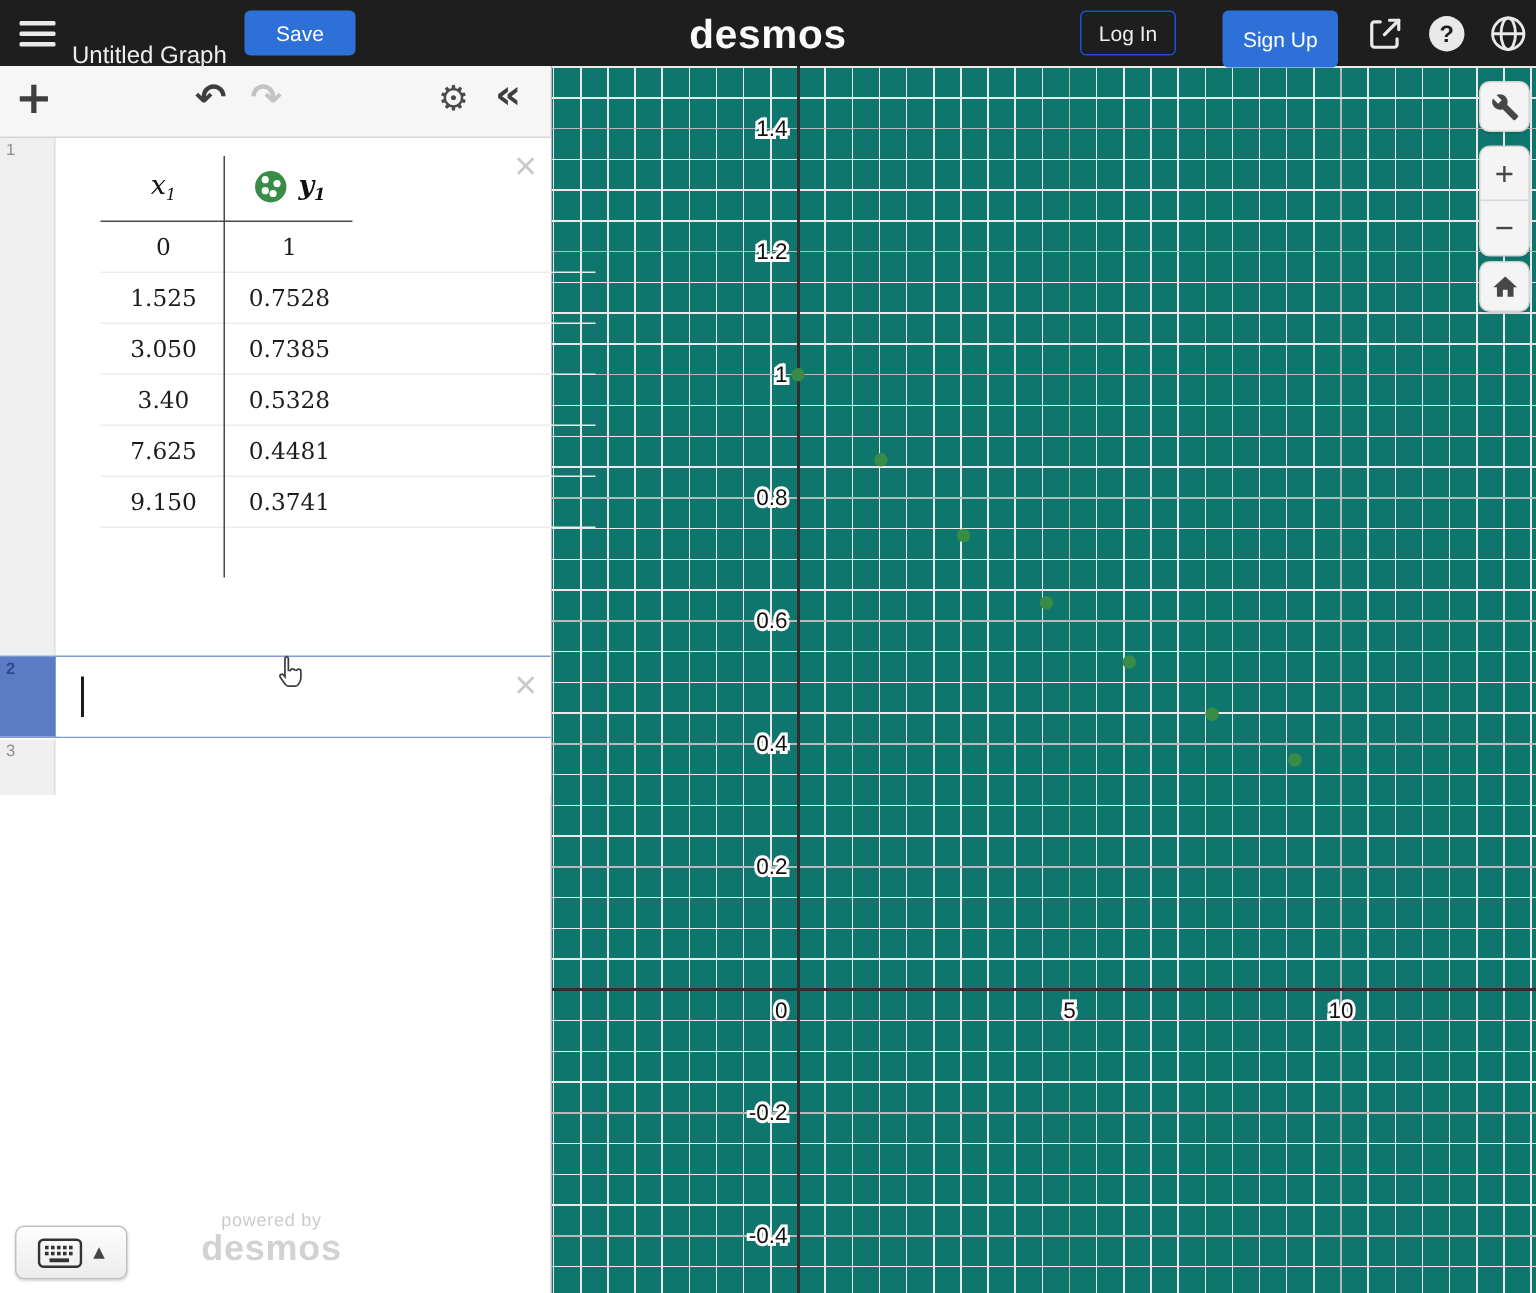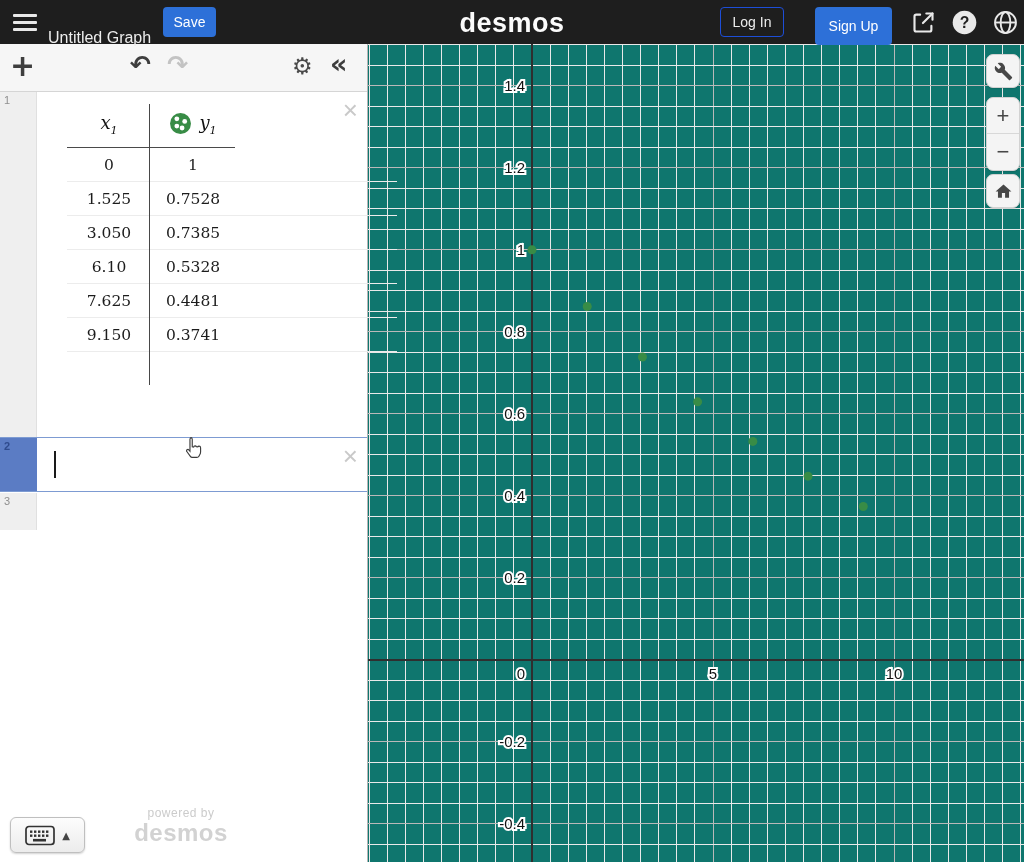--- a/index.html
+++ b/index.html
@@ -7,21 +7,21 @@
     font-family:"Liberation Sans", sans-serif; background:#fff; }
   #app { position:relative; width:1024px; height:862px; }
 
   
   #topbar { position:absolute; left:0; top:0; width:1024px; height:44px; background:#1e1e1e; z-index:30; }
   #hamburger { position:absolute; left:13px; top:14px; width:24px; height:17px; cursor:pointer; }
   #hamburger span { display:block; height:3px; background:#e9e9e9; border-radius:1px; margin-bottom:4px; }
   #graph-title { position:absolute; left:48px; top:16px; height:44px; line-height:44px; color:#ededed; font-size:16px; }
   .btn-blue { background:#2d70d8; color:#fff; border:none; border-radius:4px; font-size:14px;
     font-family:"Liberation Sans",sans-serif; cursor:pointer; }
-  #save-btn { position:absolute; left:163px; top:7px; width:53px; height:30px; }
+  #save-btn { position:absolute; left:163px; top:7px; width:74px; height:30px; }
   #logo { position:absolute; left:0; right:0; top:0; text-align:center; line-height:46px;
     color:#fbfbfb; font-size:27px; font-weight:bold; letter-spacing:.5px; pointer-events:none; }
   #login-btn { position:absolute; left:720px; top:7px; width:64px; height:30px; background:transparent;
     border:1px solid #1d4ed8; border-radius:4px; color:#ededed; font-size:14px; cursor:pointer; }
   #or-label { position:absolute; left:794px; top:0; line-height:44px; color:#cfcfcf; font-size:13px;margin-left:22px; }
   #signup-btn { position:absolute; left:815px; top:7px; width:77px; height:38px; }
   .top-icon { position:absolute; top:9px; width:27px; height:27px; cursor:pointer; }
 
   
   #panel { position:absolute; left:0; top:44px; width:368px; height:818px; background:#fff;
@@ -48,21 +48,21 @@
   .expr-content { position:absolute; left:38px; top:0; right:0; bottom:0; background:#fff; cursor:text; }
   .close-x { position:absolute; right:9px; top:5px; font-size:26px; color:#c9c9c9; background:none;
     border:none; cursor:pointer; line-height:1; font-family:"Liberation Sans",sans-serif; }
   #caret { position:absolute; left:16px; top:13px; width:2px; height:27px; background:#1a1a1a; }
 
   
   #tbl { position:absolute; left:29px; top:10px; width:330px; }
   .tbl-head { display:grid; grid-template-columns:84px 84px; height:45px; align-items:center; }
   .th { text-align:center; font-family:"DejaVu Serif",serif; font-style:italic; font-size:18px; color:#111; }
   .th sub, .td sub { font-size:11px; }
-  .th2 { display:flex; align-items:flex-start; justify-content:center; gap:7px; }
+  .th2 { display:flex; align-items:flex-end; justify-content:center; gap:7px;font-weight:bold; }
   #head-line { width:168px; height:1px; background:#4a4a4a; }
   .tr { display:grid; grid-template-columns:84px 84px; height:34px; align-items:center;
     border-bottom:1px solid #ececec; width:330px; cursor:text; }
   .td { text-align:center; font-family:"DejaVu Serif",serif; font-size:15.5px; color:#1c1c1c; }
   #col-divider { position:absolute; left:82px; top:2px; width:1px; height:281px; background:#474747; }
 
   
   #kbd-btn { position:absolute; left:10px; top:773px; width:75px; height:36px; border:1px solid #bfbfbf;
     border-radius:6px; background:linear-gradient(#fdfdfd,#ececec); box-shadow:0 1px 2px rgba(0,0,0,.18);
     cursor:pointer; display:flex; align-items:center; justify-content:center; gap:7px; }
@@ -166,21 +166,21 @@
               </div>
               <div class="tr">
                 <div class="td">1.525</div>
                 <div class="td">0.7528</div>
               </div>
               <div class="tr">
                 <div class="td">3.050</div>
                 <div class="td">0.7385</div>
               </div>
               <div class="tr">
-                <div class="td">6.10</div>
+                <div class="td">3.40</div>
                 <div class="td">0.5328</div>
               </div>
               <div class="tr">
                 <div class="td">7.625</div>
                 <div class="td">0.4481</div>
               </div>
               <div class="tr">
                 <div class="td">9.150</div>
                 <div class="td">0.3741</div>
               </div>

